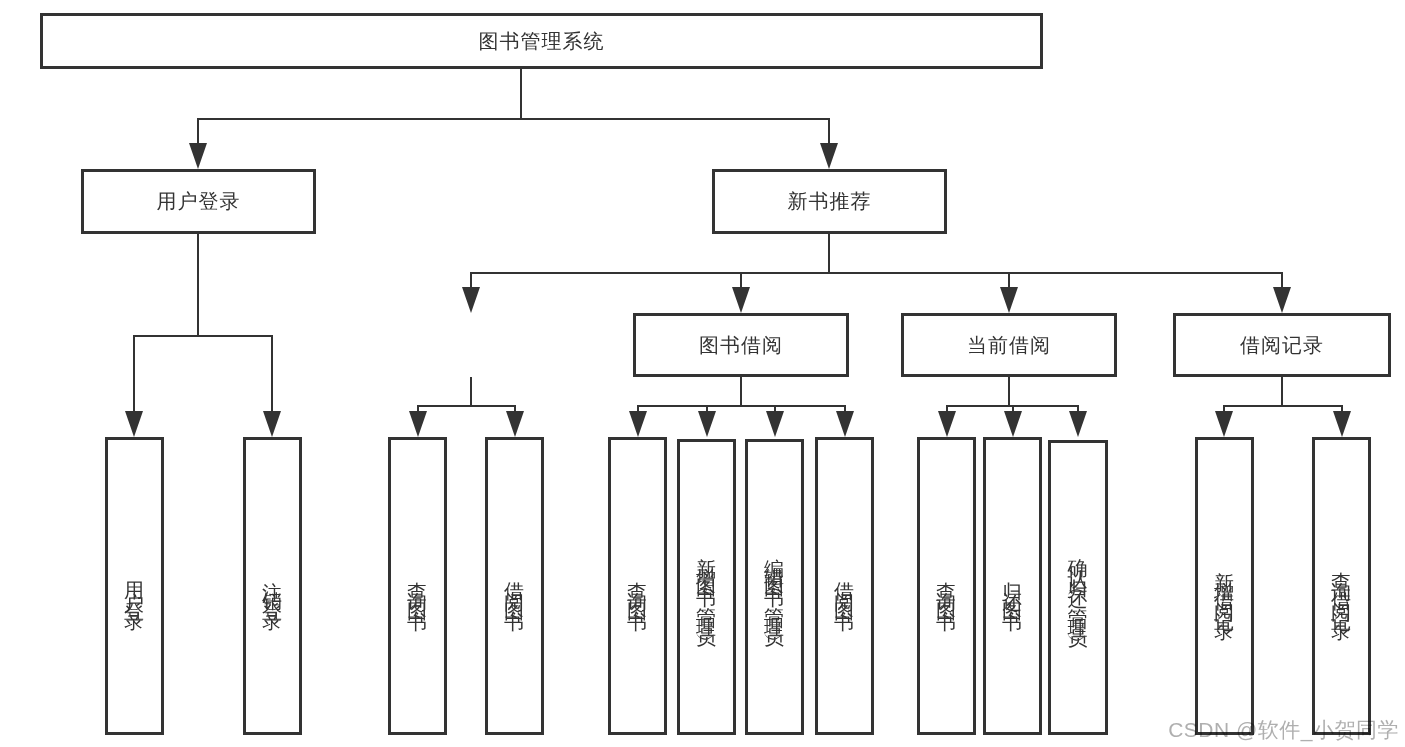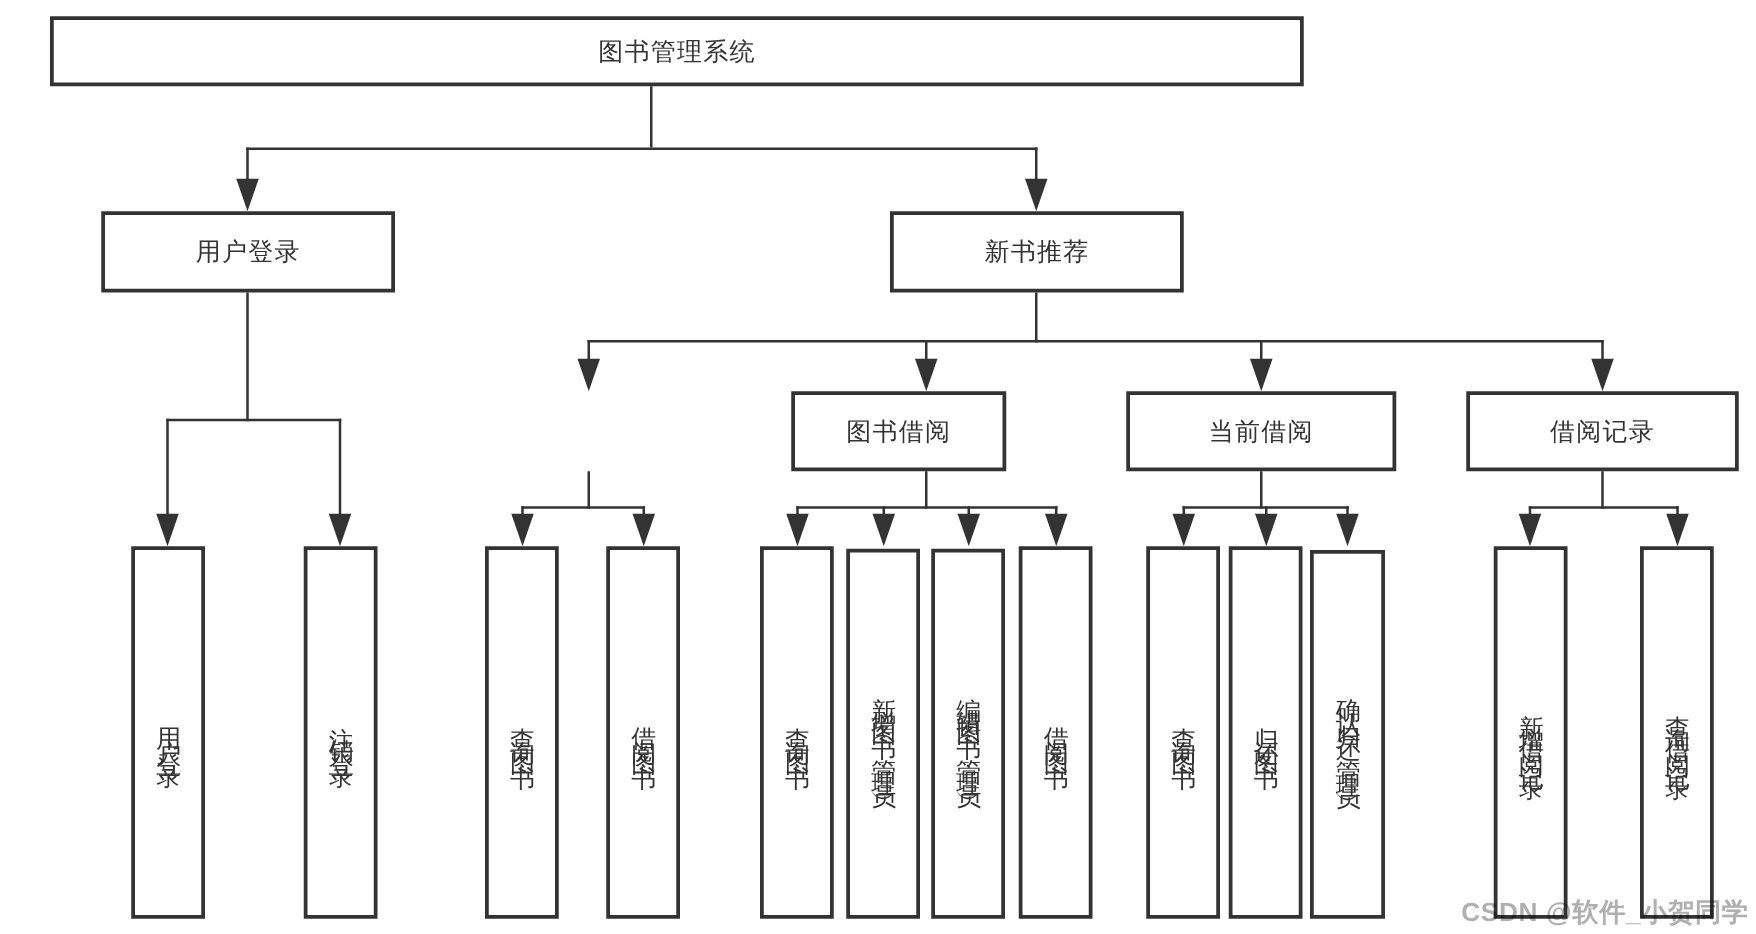--- a/index.html
+++ b/index.html
@@ -47,21 +47,20 @@
   }
   .watermark{
     position:absolute;
     right:6px;
     top:716px;
     font-size:21px;
     color:rgba(168,168,168,0.92);
     mix-blend-mode:multiply;
     letter-spacing:0.5px;
     white-space:nowrap;
-    font-weight:bold;
   }
 </style>
 </head>
 <body>
 
 <div id="canvas">
 
   <div class="box" style="left:20px;top:13px;width:1003px;height:56px;margin-left:20px;">
     <span class="hlabel">图书管理系统</span>
   </div>
@@ -91,21 +90,21 @@
   <div class="line" style="left:470px;top:272px;width:813px;height:2px;"></div>
   <div class="line" style="left:470px;top:272px;width:2px;height:17px;"></div>
   <div class="arrowhead" style="left:462px;top:287px;"></div>
   <div class="line" style="left:740px;top:272px;width:2px;height:17px;"></div>
   <div class="arrowhead" style="left:732px;top:287px;"></div>
   <div class="line" style="left:1008px;top:272px;width:2px;height:17px;"></div>
   <div class="arrowhead" style="left:1000px;top:287px;"></div>
   <div class="line" style="left:1281px;top:272px;width:2px;height:17px;"></div>
   <div class="arrowhead" style="left:1273px;top:287px;"></div>
 
-  <div class="box" style="left:633px;top:313px;width:172px;height:64px;">
+  <div class="box" style="left:633px;top:313px;width:216px;height:64px;">
     <span class="hlabel">图书借阅</span>
   </div>
   <div class="box" style="left:901px;top:313px;width:216px;height:64px;">
     <span class="hlabel">当前借阅</span>
   </div>
   <div class="box" style="left:1173px;top:313px;width:218px;height:64px;font-family:Liberation Serif, serif;">
     <span class="hlabel">借阅记录</span>
   </div>
 
   <div class="line" style="left:470px;top:377px;width:2px;height:30px;"></div>

